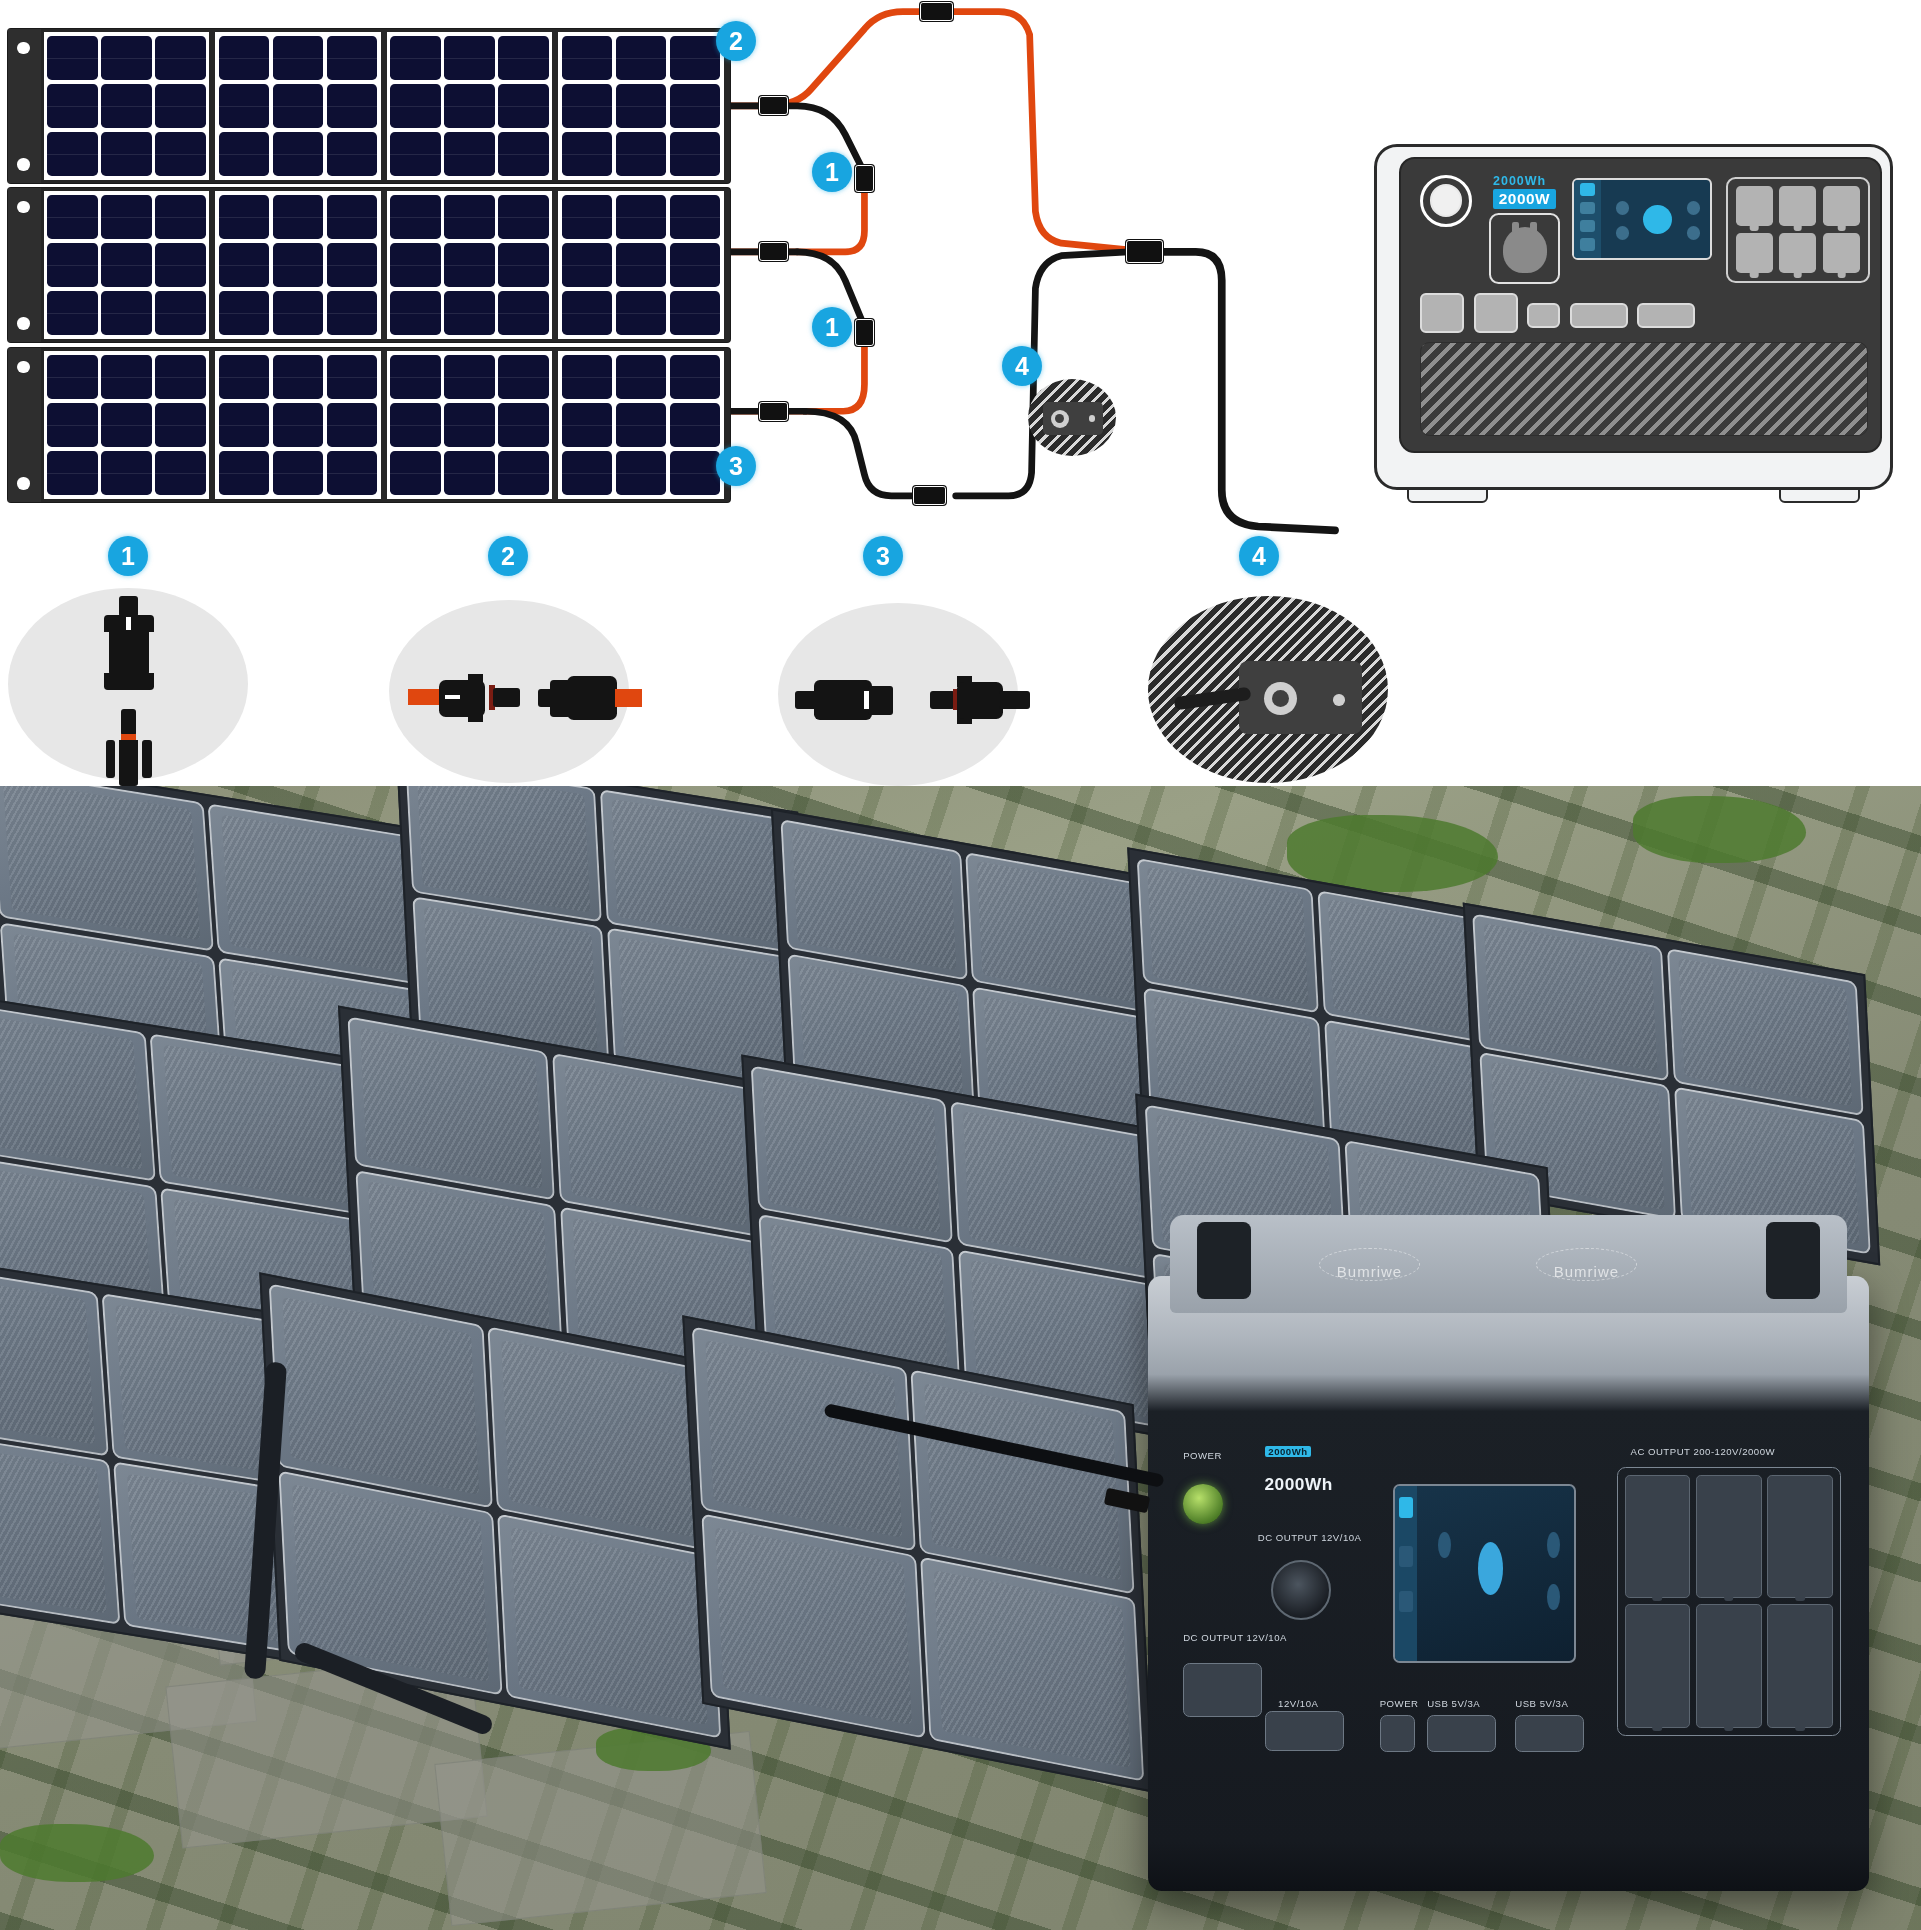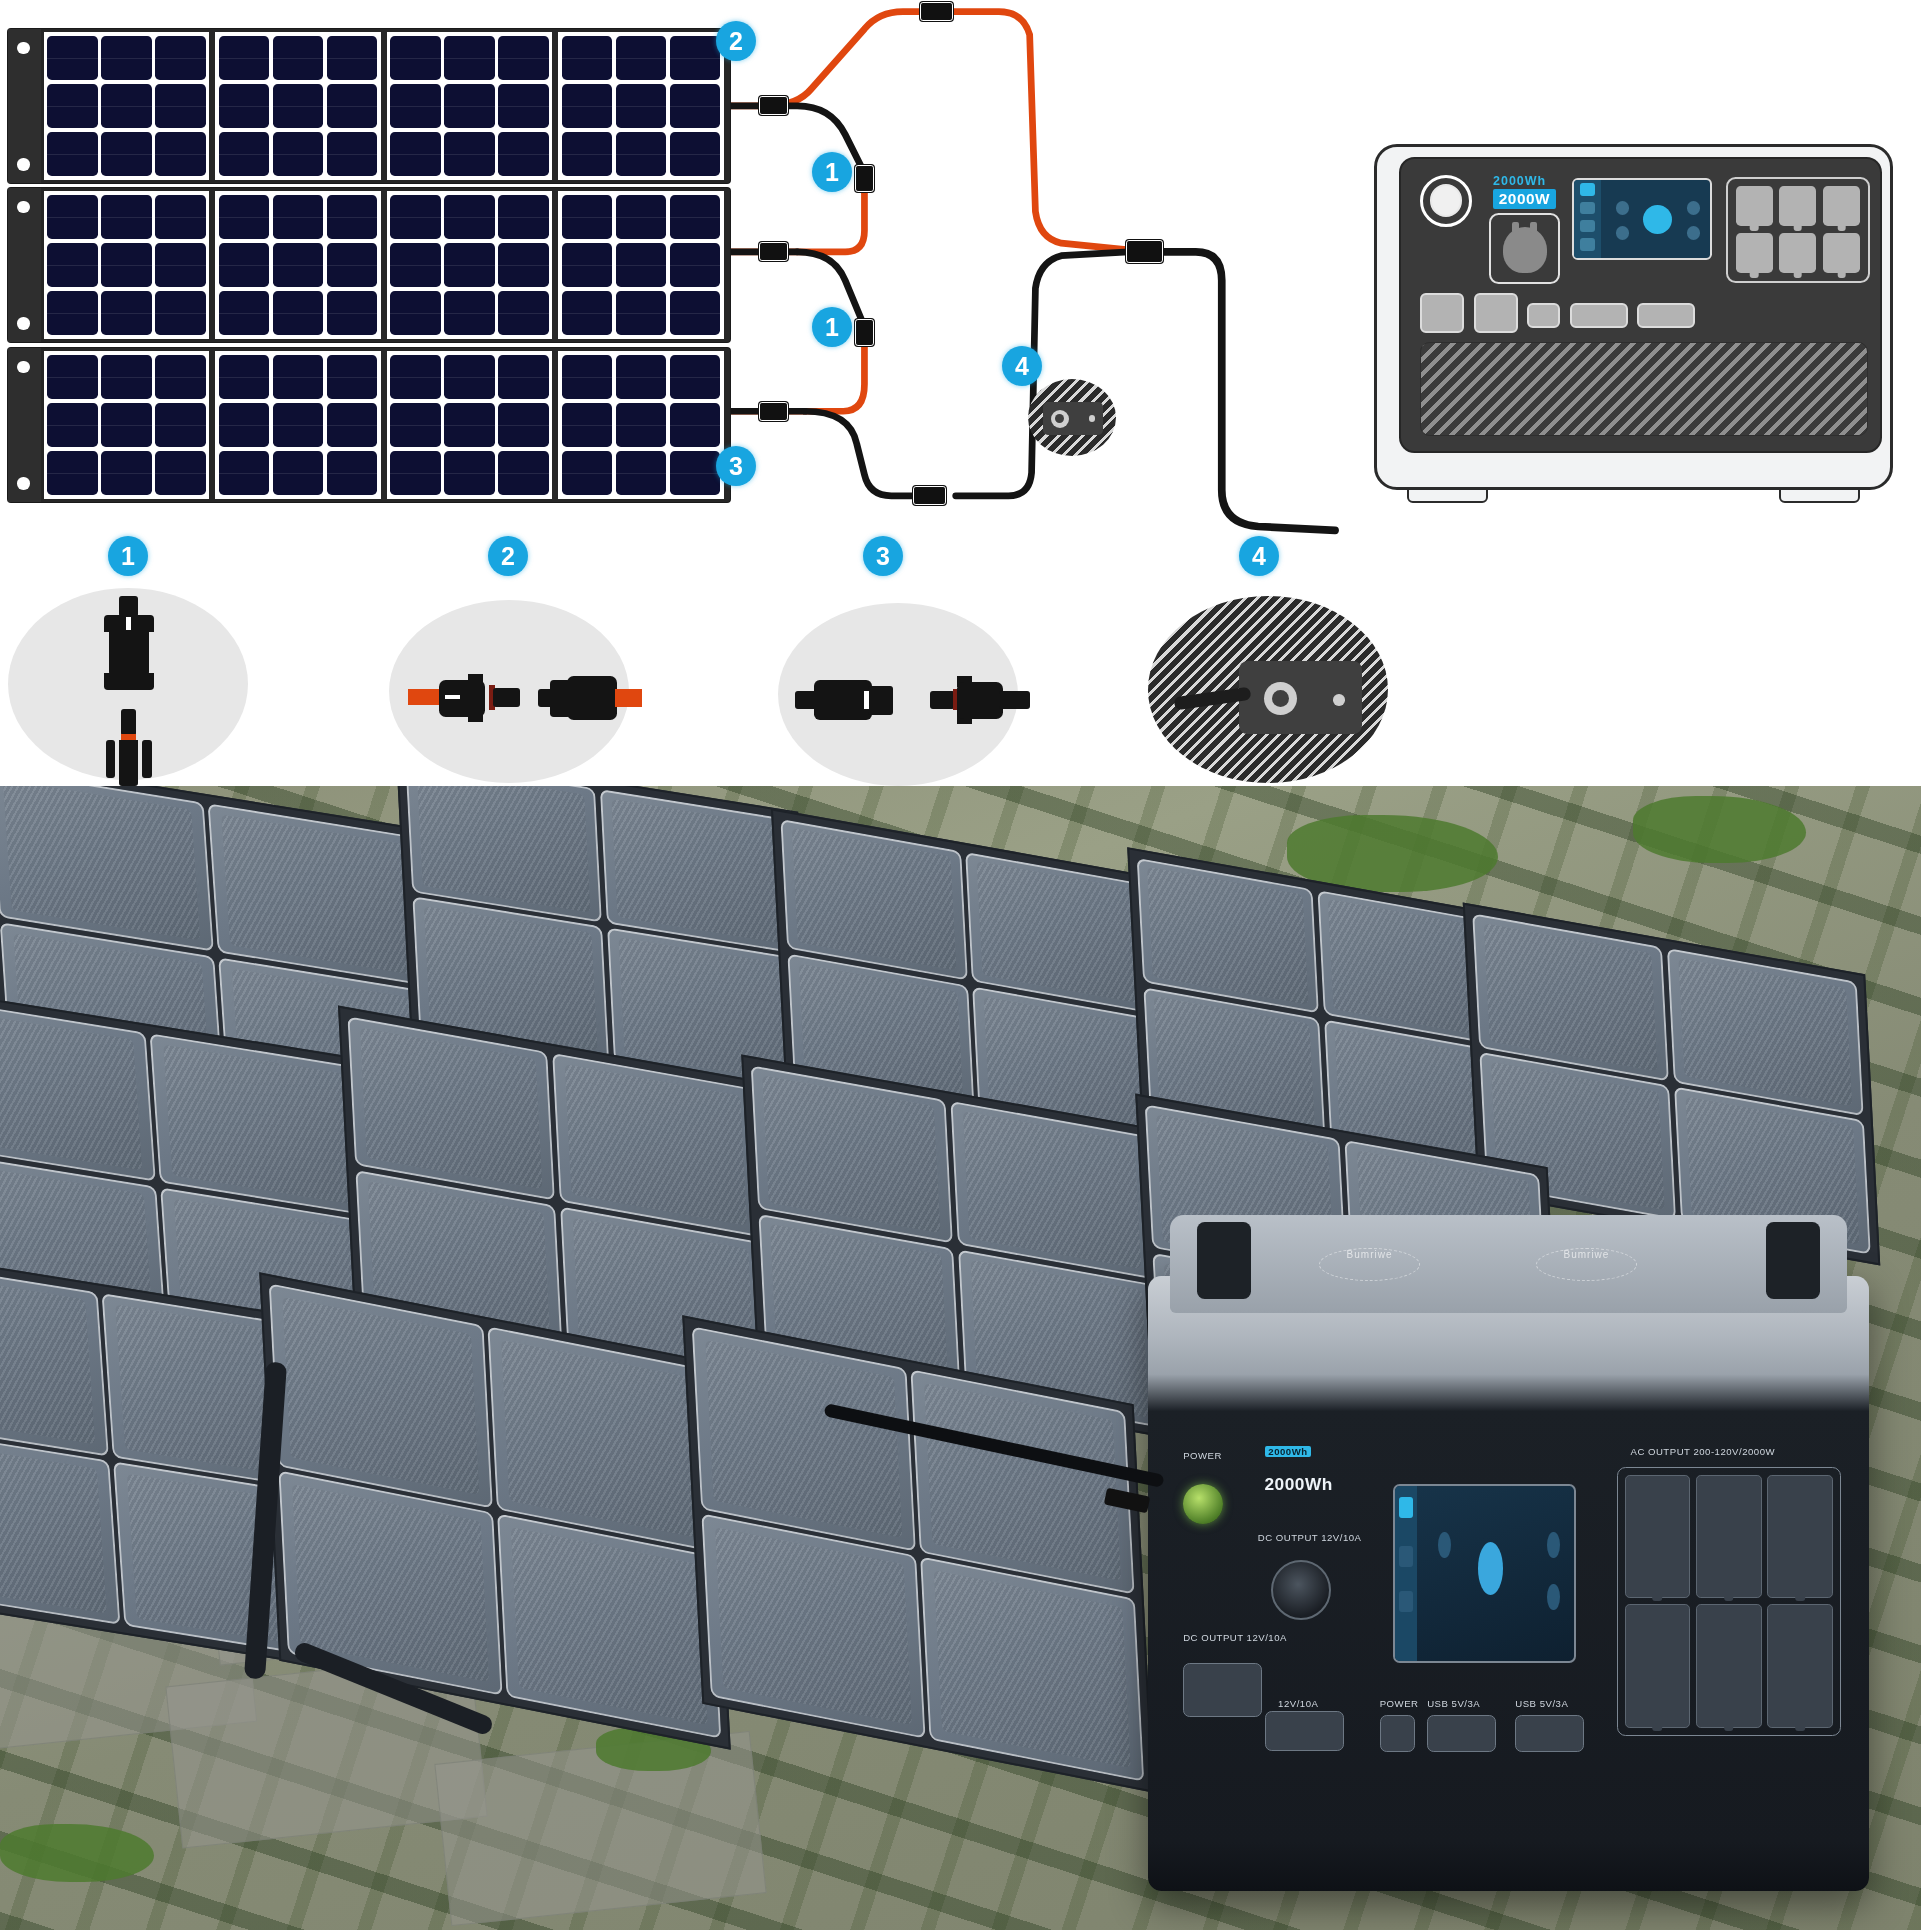--- a/index.html
+++ b/index.html
@@ -266,22 +266,22 @@
   }
   .ps-handle {
     position:absolute; top: 8%; width: 8%; height: 78%;
     background: #1d2227; border-radius: 7.7px;
   }
   .ps-handle.l { left: 4%; }
   .ps-handle.r { right: 4%; }
   .ps-pad {
     position:absolute; top: 34%; width: 15%; height: 34%;
     border: 1.9px dashed rgba(255,255,255,0.45); border-radius: 50%;
-    display:flex; align-items:flex-start; justify-content:center;
-    font-size: 10px; color: rgba(255,255,255,0.65); letter-spacing: 1px;
+    display:flex; align-items:flex-end; justify-content:center;
+    font-size: 15px; color: rgba(255,255,255,0.65); letter-spacing: 1px;
   }
   .ps-pad.p1 { left: 22%; }
   .ps-pad.p2 { left: 54%; }
 
   .ps-panel { position:absolute; left: 3%; right: 3%; top: 26%; bottom: 18%; }
   .ps-pwr-btn {
     position:absolute; left: 2%; top: 14%; width: 40px; height: 40px;
     border-radius: 50%;
     background: radial-gradient(circle at 40% 35%, #b7e06a, #4f7f28 70%, #2d4a18);
     box-shadow: 0 0 9.6px rgba(140,220,80,0.55);

